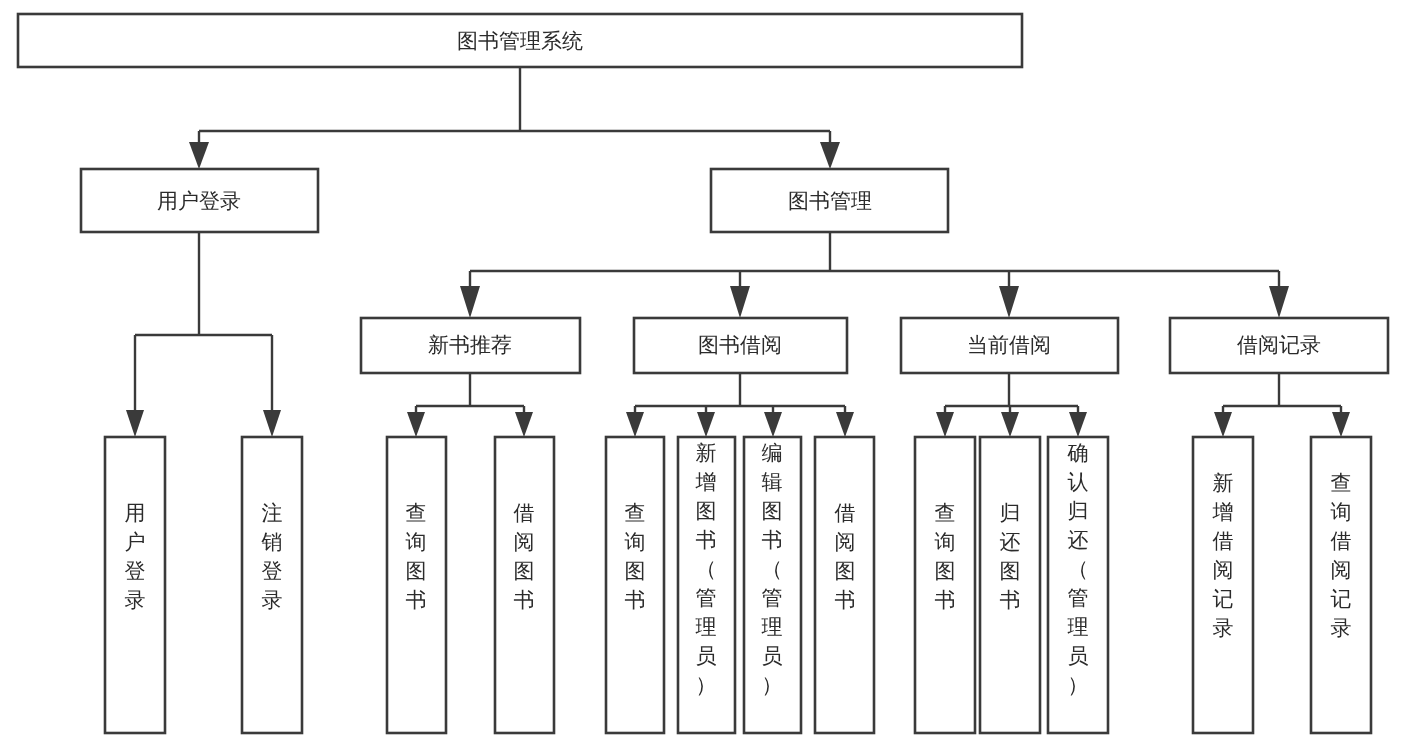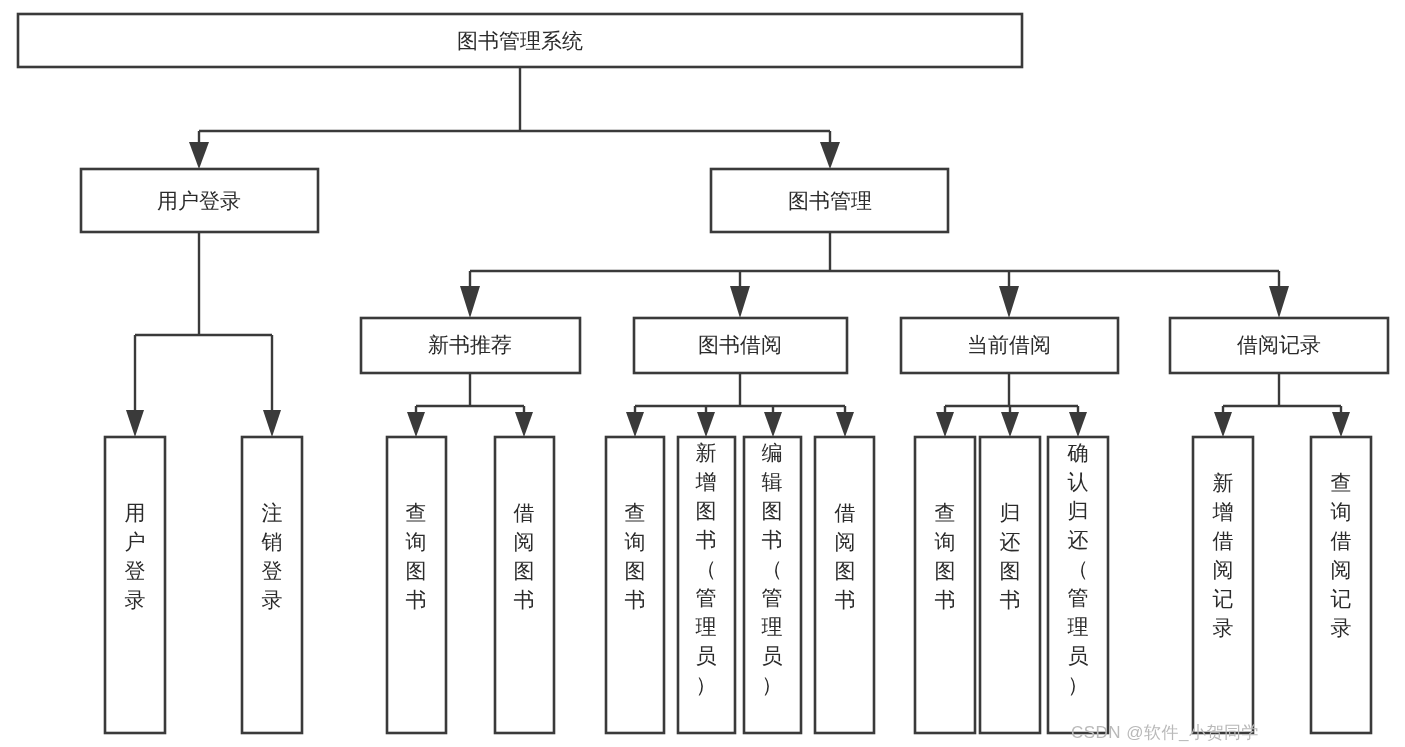--- a/index.html
+++ b/index.html
@@ -240,14 +240,13 @@
       <text class="node-label-v" x="1223" y="490"><tspan x="1223" y="490">新</tspan><tspan x="1223" y="519">增</tspan><tspan x="1223" y="548">借</tspan><tspan x="1223" y="577">阅</tspan><tspan x="1223" y="606">记</tspan><tspan x="1223" y="635">录</tspan></text>
     </g>
 
     <g>
       <rect class="node-rect" x="1311" y="437" width="60" height="296"></rect>
       <text class="node-label-v" x="1341" y="490"><tspan x="1341" y="490">查</tspan><tspan x="1341" y="519">询</tspan><tspan x="1341" y="548">借</tspan><tspan x="1341" y="577">阅</tspan><tspan x="1341" y="606">记</tspan><tspan x="1341" y="635">录</tspan></text>
     </g>
 
   </svg>
 
-  <div class="watermark">CSDN @软件_小贺同学</div>
 </div>
 
 </body></html>

